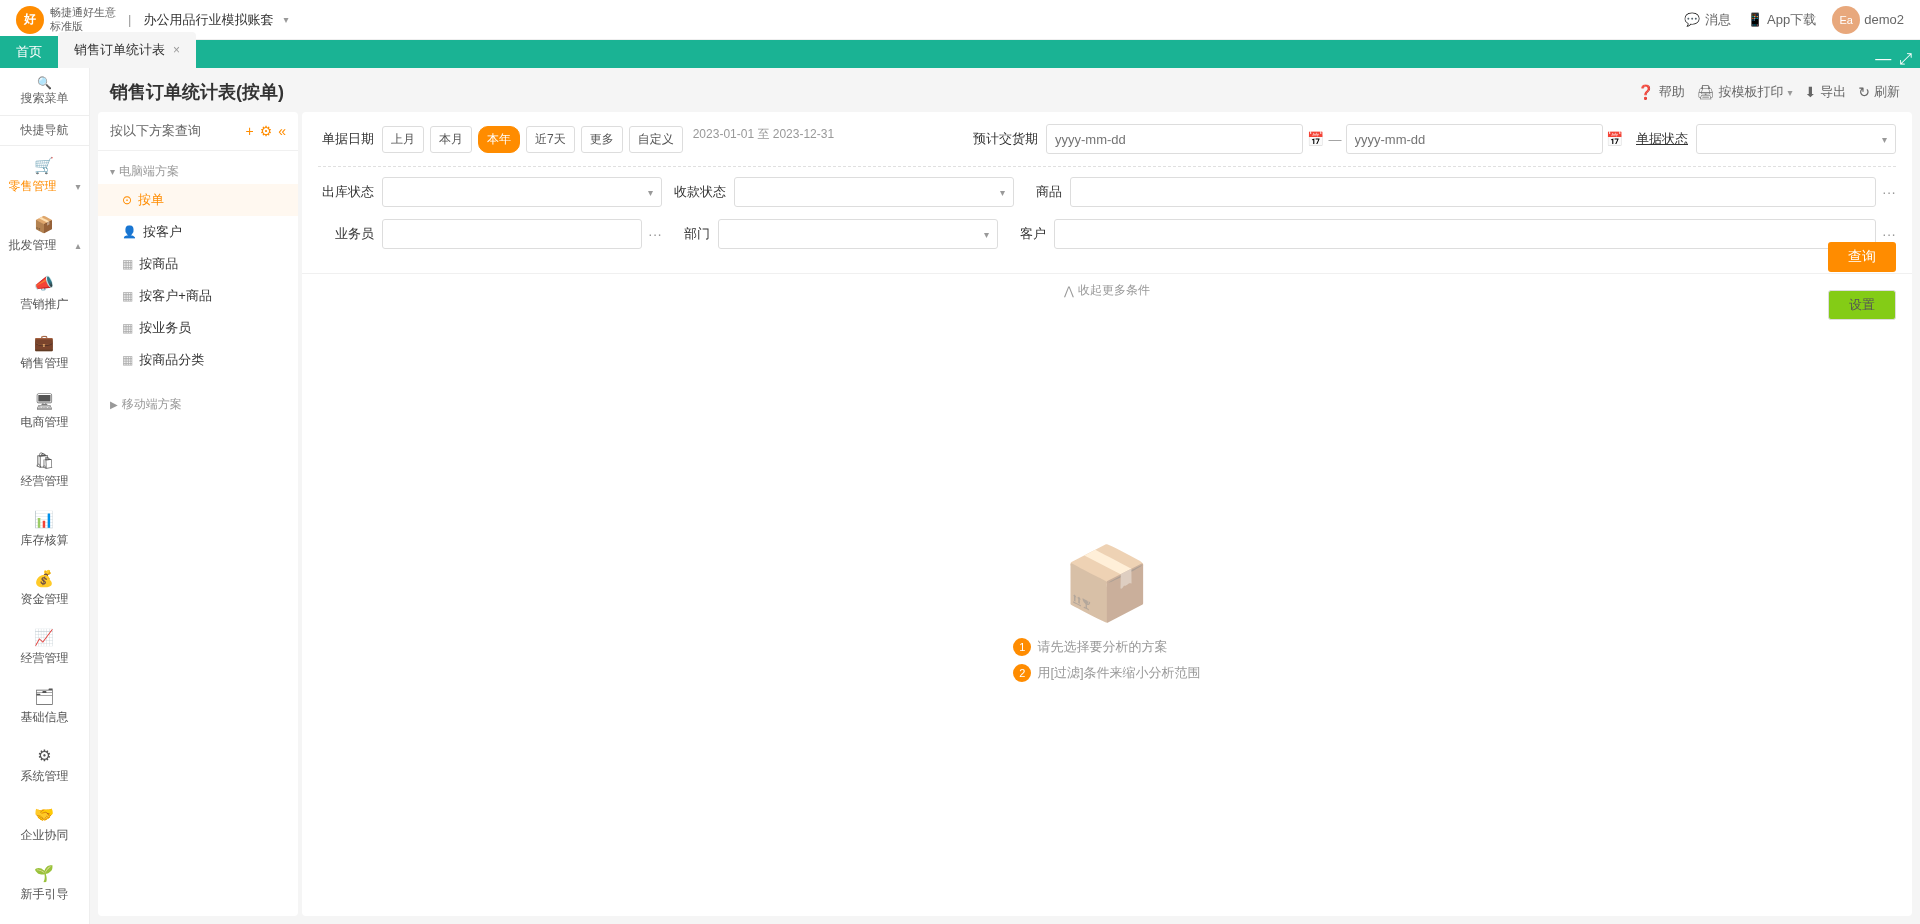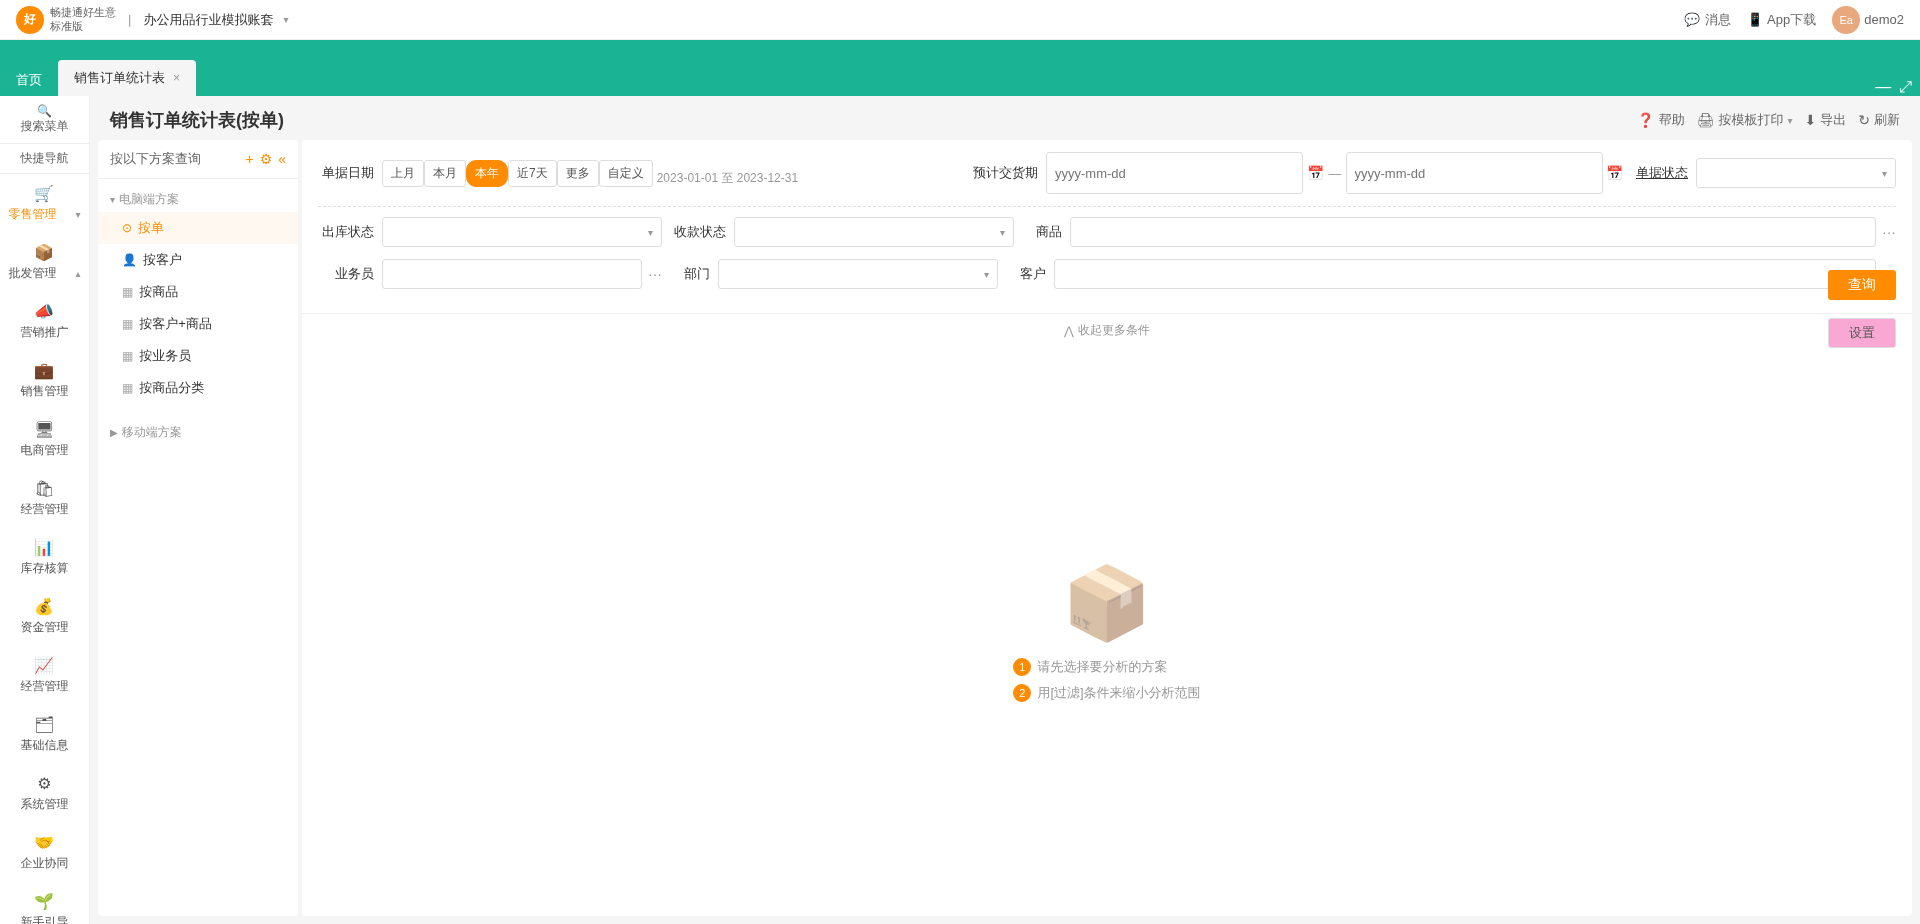--- a/index.html
+++ b/index.html
@@ -21,21 +21,21 @@
     .logo-icon { width: 28px; height: 28px; background: #ff8c00; border-radius: 50%; display: flex; align-items: center; justify-content: center; color: white; font-size: 12px; font-weight: bold; }
     .logo-text { font-size: 11px; color: #666; line-height: 1.2; }
     .workspace-title { font-size: 13px; color: #333; }
     .workspace-arrow { color: #999; font-size: 10px; margin-left: 2px; }
     .top-bar-right { display: flex; align-items: center; gap: 16px; color: #666; font-size: 13px; }
     .top-bar-right-item { display: flex; align-items: center; gap: 4px; cursor: pointer; }
     .avatar { width: 28px; height: 28px; border-radius: 50%; background: #e8a87c; display: flex; align-items: center; justify-content: center; color: white; font-size: 11px; overflow: hidden; }
 
     
     .tab-bar {
-      height: 56px;
+      height: 28px;
       background: #1ab394;
       display: flex;
       align-items: flex-end;
       padding: 0 0 0 0;
       flex-shrink: 0;
     }
     .tab-home {
       height: 32px;
       padding: 0 16px;
       background: #1ab394;
@@ -172,21 +172,21 @@
       flex: 1;
       background: #fff;
       border-radius: 4px;
       display: flex;
       flex-direction: column;
       overflow: hidden;
     }
     .filter-body { padding: 12px 16px; }
     .filter-row { display: flex; align-items: center; gap: 8px; margin-bottom: 12px; flex-wrap: wrap; }
     .filter-label { font-size: 13px; color: #333; white-space: nowrap; min-width: 56px; text-align: right; }
-    .filter-date-group { display: flex; align-items: flex-end; flex: 1; }
+    .filter-date-group { display: flex; align-items: flex-start; gap: 6px; flex: 1; }
     .date-btn {
       padding: 4px 8px;
       font-size: 12px;
       border: 1px solid #ddd;
       border-radius: 3px;
       cursor: pointer;
       background: #fff;
       color: #555;
     }
     .date-btn.active { background: #ff8c00; color: white; border-color: #ff8c00; border-radius: 10px; }
@@ -217,21 +217,21 @@
       align-items: center;
       justify-content: space-between;
       cursor: pointer;
       min-width: 120px;
       position: relative;
     }
     .filter-select-arrow { color: #999; font-size: 10px; }
     .date-input-group { display: flex; align-items: center; gap: 4px; flex: 1; min-width: 200px; }
     .date-input {
       flex: 1;
-      height: 42px;
+      height: 30px;
       border: 1px solid #ddd;
       border-radius: 3px;
       padding: 0 8px;
       font-size: 13px;
       color: #bbb;
       outline: none;
     }
     .date-icon { color: #ff8c00; font-size: 14px; cursor: pointer; }
     .date-sep { color: #999; }
     .filter-ellipsis { color: #999; font-size: 14px; cursor: pointer; margin-left: 4px; }
@@ -263,21 +263,21 @@
       padding: 6px 20px;
       background: #ff8c00;
       color: white;
       border: none;
       border-radius: 3px;
       cursor: pointer;
       font-size: 14px;
     }
     .btn-settings {
       padding: 5px 16px;
-      background: #f9a8d4;
+      background: #84cc16;
       color: #555;
       border: 1px solid #ddd;
       border-radius: 3px;
       cursor: pointer;
       font-size: 13px;
     }
 
     
     .empty-state {
       flex: 1;

